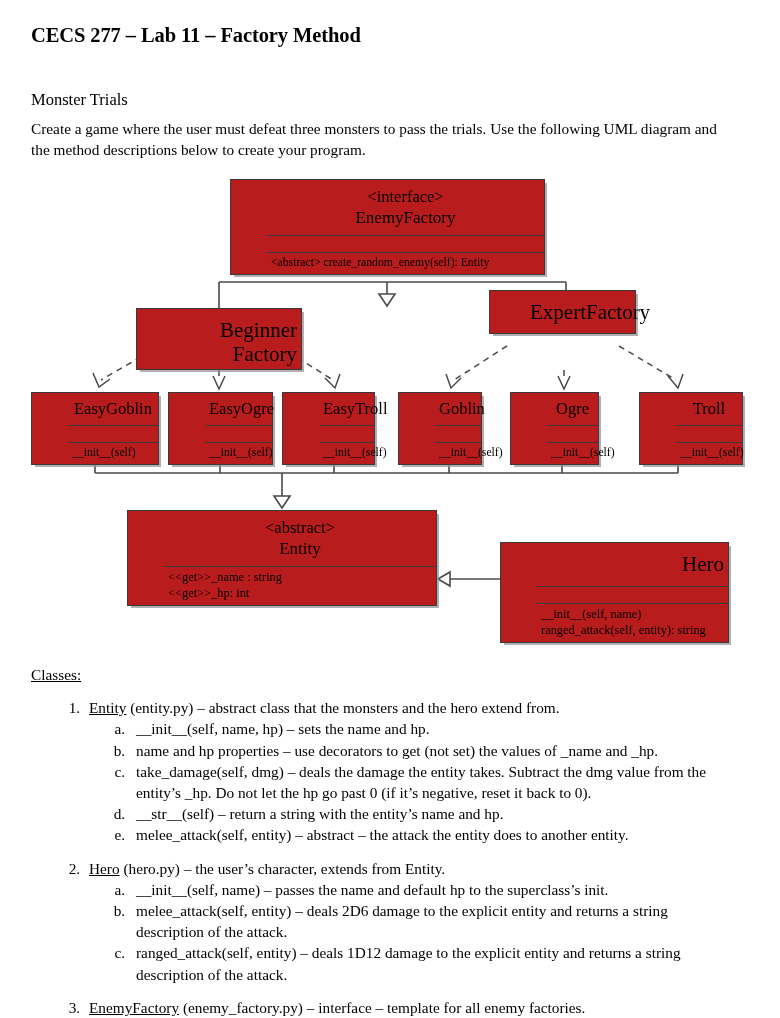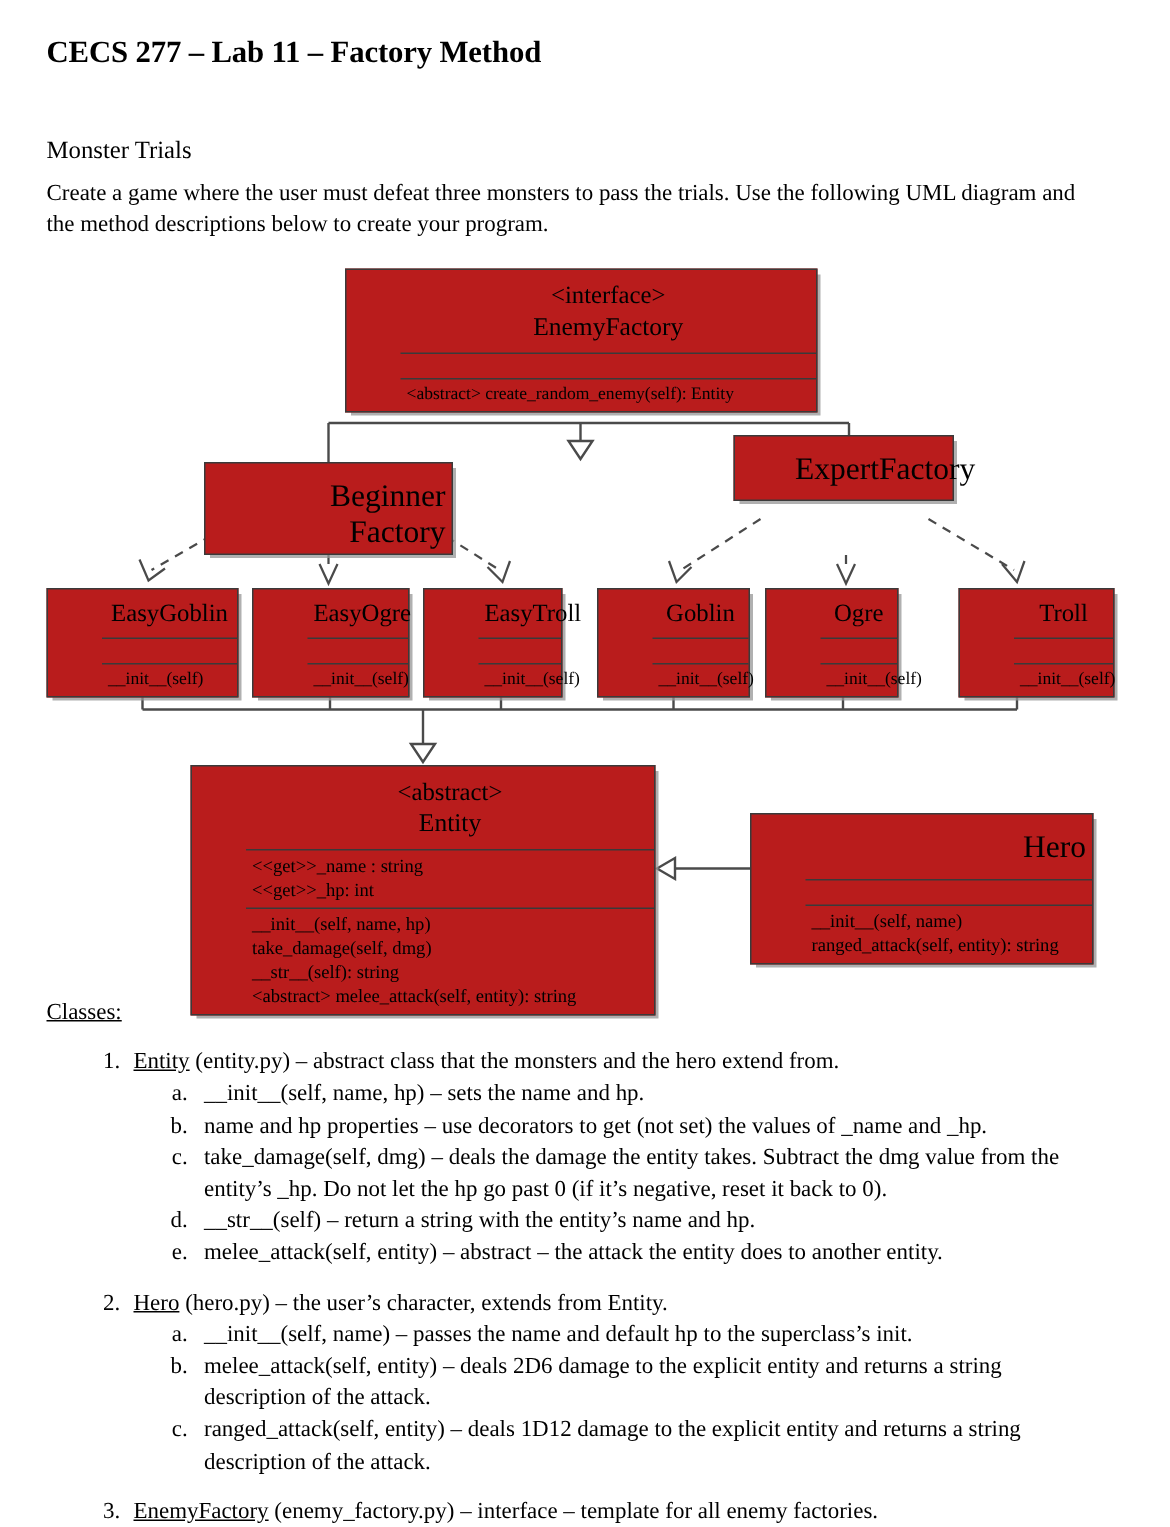--- a/index.html
+++ b/index.html
@@ -113,21 +113,21 @@
     text-align: right;
   }
   
   #box-enemyfactory { left: 230px; top: 9px;  width: 315px; }
   #box-beginner     { left: 136px; top: 138px; width: 166px; height: 62px; }
   #box-expert       { left: 489px; top: 120px; width: 147px; height: 44px; }
 
   #box-easygoblin { left: 31px;  top: 222px; width: 128px; }
   #box-easyogre   { left: 168px; top: 222px; width: 105px; }
   #box-easytroll  { left: 282px; top: 222px; width: 93px; }
-  #box-goblin     { left: 398px; top: 222px; width: 102px; }
+  #box-goblin     { left: 398px; top: 222px; width: 84px; }
   #box-ogre       { left: 510px; top: 222px; width: 89px; }
   #box-troll      { left: 626px; top: 222px; width: 104px; margin-left: 13px; }
 
   #box-entity { left: 127px; top: 340px; width: 310px; }
   #box-hero   { left: 500px; top: 372px; width: 229px; }
 
   #box-entity .title-sec { font-size: 17px; }
   #box-entity .members-sec { font-size: 12.4px; line-height: 16.3px; }
   #box-hero .members-sec { font-size: 12.4px; line-height: 16.3px; }
 
@@ -286,26 +286,20 @@
     </div>
 
     <div class="box" id="box-entity">
       <div class="sec title-sec two-line">
         <span class="stereo">&lt;abstract&gt;</span>
         <span class="cname">Entity</span>
       </div>
       <div class="sec members-sec">
         <span class="m">&lt;&lt;get&gt;&gt;_name : string</span>
         <span class="m">&lt;&lt;get&gt;&gt;_hp: int</span>
-      </div>
-      <div class="sec members-sec">
-        <span class="m">__init__(self, name, hp)</span>
-        <span class="m">take_damage(self, dmg)</span>
-        <span class="m">__str__(self): string</span>
-        <span class="m">&lt;abstract&gt; melee_attack(self, entity): string</span>
       </div>
     </div>
 
     <div class="box" id="box-hero">
       <div class="sec small-title">Hero</div>
       <div class="sec empty-sec"></div>
       <div class="sec members-sec">
         <span class="m">__init__(self, name)</span>
         <span class="m">ranged_attack(self, entity): string</span>
       </div>

